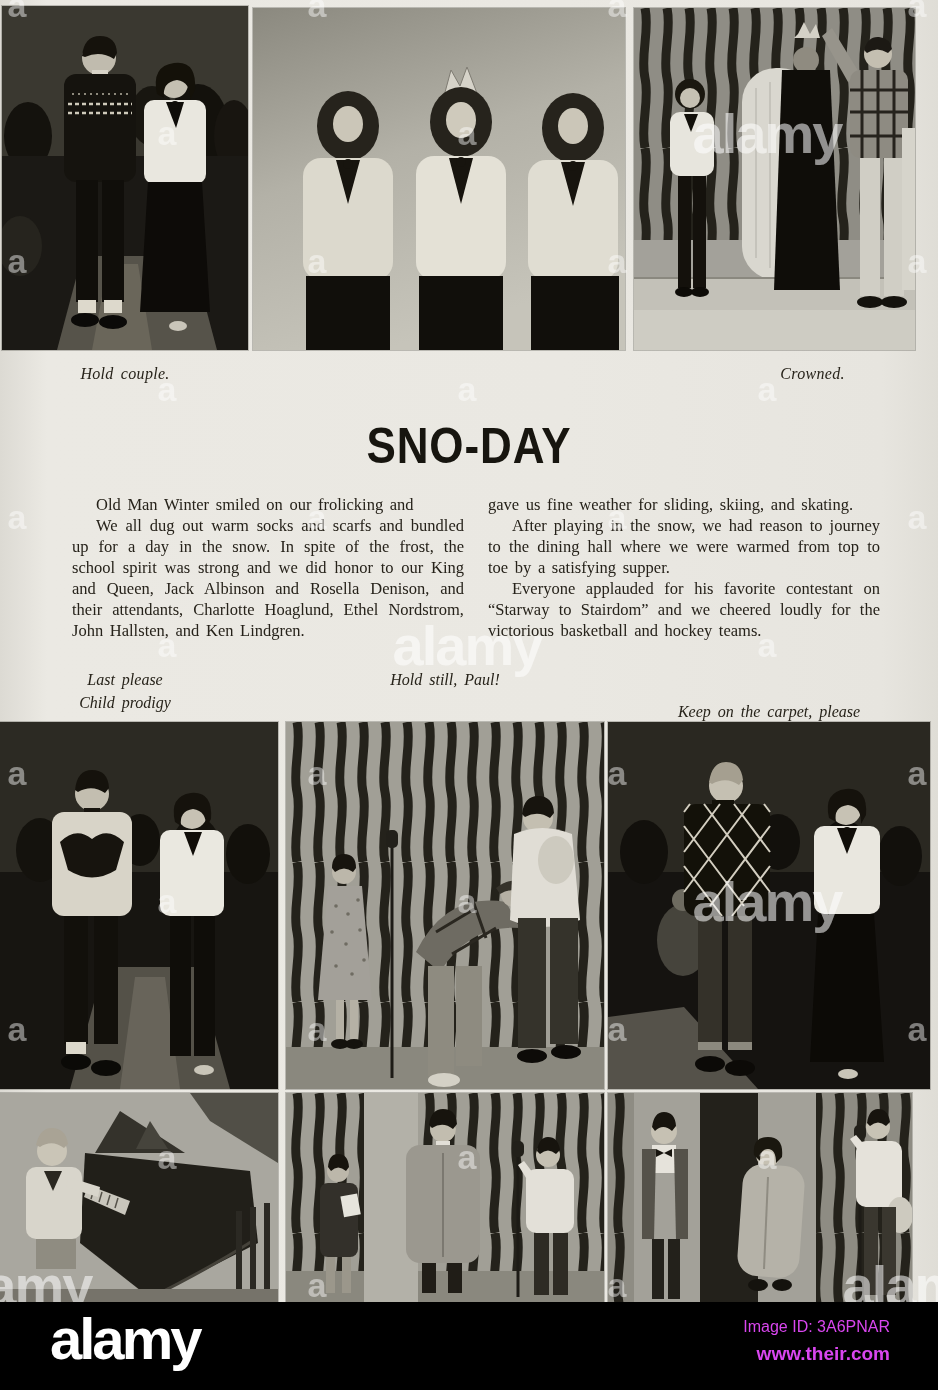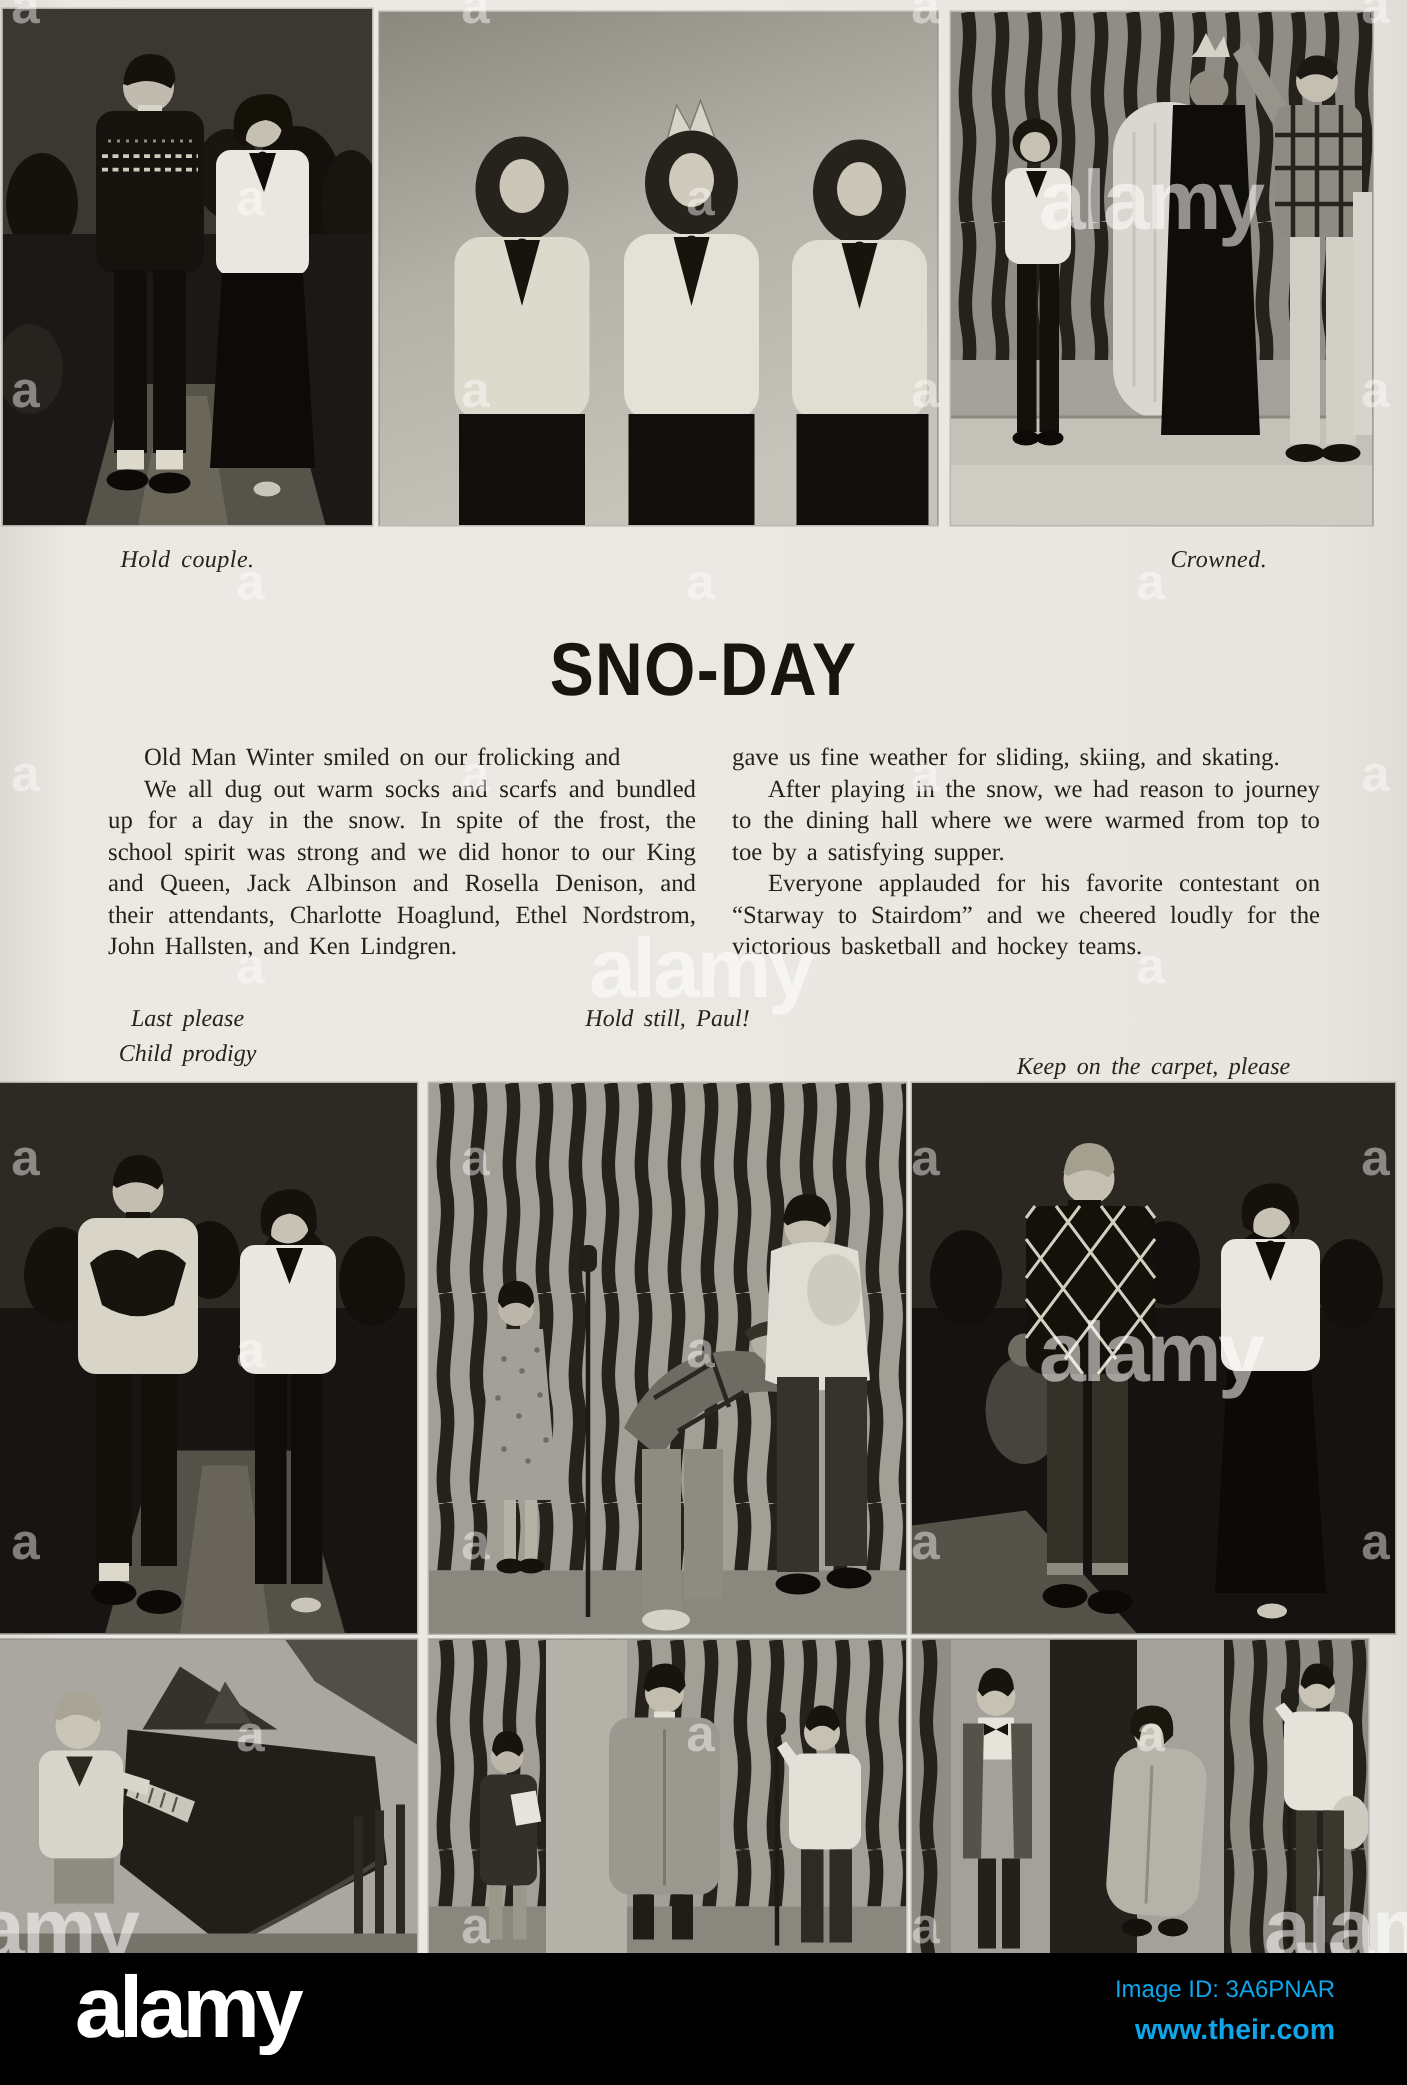--- a/index.html
+++ b/index.html
@@ -29,21 +29,21 @@
   #wm{position:absolute;left:0;top:0;width:938px;height:1390px;pointer-events:none;z-index:40;}
   .wm-a{position:absolute;transform:translate(-50%,-50%);
     font:700 34px "Liberation Sans",sans-serif;color:rgba(255,255,255,.45);}
   .wm-big{position:absolute;transform:translate(-50%,-50%);
     font:700 56px "Liberation Sans",sans-serif;letter-spacing:-2px;color:rgba(255,255,255,.55);}
   .footer-bar{position:absolute;left:0;top:1302px;width:938px;height:88px;background:#000;z-index:50;}
   .alamy-logo{position:absolute;left:50px;top:8px;
     font-family:"Liberation Sans",sans-serif;font-weight:700;font-size:58px;
     letter-spacing:-3px;color:#fff;line-height:1;}
   .footer-right{position:absolute;right:48px;top:16px;text-align:right;
-    font-family:"Liberation Sans",sans-serif;color:#0ea5e9;}
+    font-family:"Liberation Sans",sans-serif;color:#d946ef;}
   .footer-id{font-size:16px;font-weight:400;}
   .footer-site{font-size:19px;font-weight:700;margin-top:7px;}
 </style>
 </head>
 <body>
 
 <div class="page">
 
   <div class="photo" style="left:2px;top:6px;width:246px;height:344px;">
     <svg viewBox="0 0 246 344" preserveAspectRatio="none">

